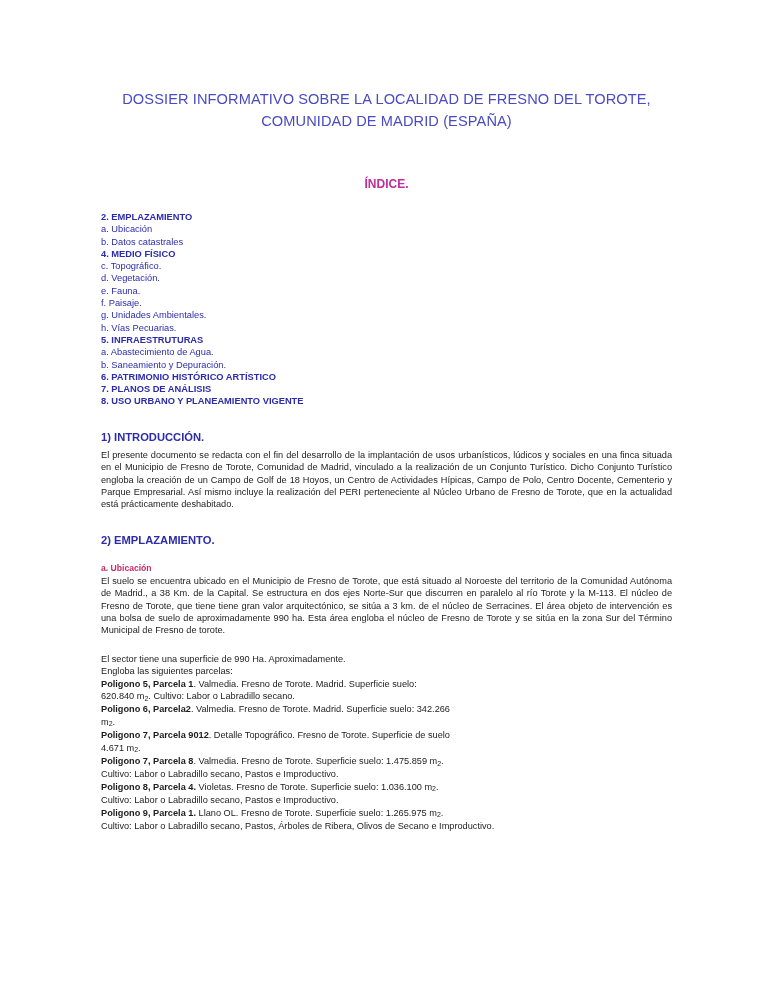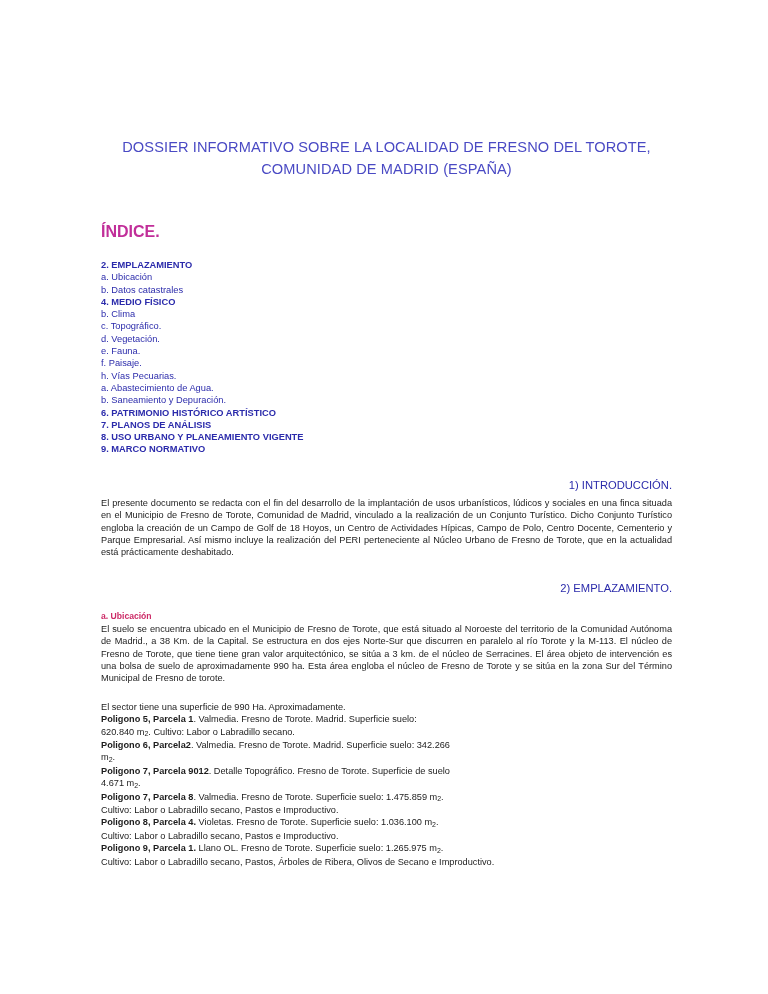--- a/index.html
+++ b/index.html
@@ -18,45 +18,45 @@
     width: 768px;
     height: 994px;
     background: #ffffff;
     overflow: hidden;
   }
   .content {
     position: absolute;
     left: 101px;
     top: 0;
     width: 571px;
-    margin-top: 48px;
   }
 
   
   .doc-title {
     margin: 0;
     padding-top: 88px;
     font-size: 14.6px;
     line-height: 22px;
     font-weight: normal;
     color: #4a4ac4;
     text-align: center;
     letter-spacing: 0.1px;
   }
 
   
   .index-block {
     margin-top: 45px;
   }
   .index-title {
-    font-size: 16px;
+    font-size: 12px;
     font-weight: bold;
     color: #c12e99;
     line-height: 14px;
     margin: 0;
+    text-align: center;
   }
   .index-list {
     margin: 20px 0 0 0;
     padding: 0;
     list-style: none;
   }
   .index-list li {
     font-size: 9.3px;
     line-height: 12.3px;
     color: #2b2bab;
@@ -68,25 +68,24 @@
   .index-list li.sub {
     font-weight: normal;
   }
 
   
   .section {
     margin-top: 22px;
   }
   .section-heading {
     font-size: 11.2px;
-    font-weight: normal;
+    font-weight: bold;
     color: #2b2bab;
     line-height: 15px;
     margin: 0 0 4px 0;
-    text-align: right;
   }
   .sub-heading {
     font-size: 8.6px;
     font-weight: bold;
     color: #cc2a66;
     line-height: 12px;
     margin: 0 0 1px 0;
   }
   .body-text {
     font-size: 9.2px;
@@ -131,51 +130,52 @@
 
     <h1 class="doc-title">DOSSIER INFORMATIVO SOBRE LA LOCALIDAD DE FRESNO DEL TOROTE, COMUNIDAD DE MADRID (ESPAÑA)</h1>
 
     <div class="index-block">
       <div class="index-title">ÍNDICE.</div>
       <ul class="index-list" id="index-list">
           <li class="main">2. EMPLAZAMIENTO</li>
           <li class="sub">a. Ubicación</li>
           <li class="sub">b. Datos catastrales</li>
           <li class="main">4. MEDIO FÍSICO</li>
-          <li class="sub">b. Clima</li>
           <li class="sub">c. Topográfico.</li>
           <li class="sub">d. Vegetación.</li>
           <li class="sub">e. Fauna.</li>
           <li class="sub">f. Paisaje.</li>
+          <li class="sub">g. Unidades Ambientales.</li>
           <li class="sub">h. Vías Pecuarias.</li>
+          <li class="main">5. INFRAESTRUTURAS</li>
           <li class="sub">a. Abastecimiento de Agua.</li>
           <li class="sub">b. Saneamiento y Depuración.</li>
           <li class="main">6. PATRIMONIO HISTÓRICO ARTÍSTICO</li>
           <li class="main">7. PLANOS DE ANÁLISIS</li>
           <li class="main">8. USO URBANO Y PLANEAMIENTO VIGENTE</li>
-          <li class="main">9. MARCO NORMATIVO</li>
         </ul>
     </div>
 
     <div class="section">
       <div class="section-heading">1) INTRODUCCIÓN.</div>
       <p class="body-text">El presente documento se redacta con el fin del desarrollo de la implantación de usos urbanísticos, lúdicos y sociales en una finca situada en el Municipio de Fresno de Torote, Comunidad de Madrid, vinculado a la realización de un Conjunto Turístico. Dicho Conjunto Turístico engloba la creación de un Campo de Golf de 18 Hoyos, un Centro de Actividades Hípicas, Campo de Polo, Centro Docente, Cementerio y Parque Empresarial. Así mismo incluye la realización del PERI perteneciente al Núcleo Urbano de Fresno de Torote, que en la actualidad está prácticamente deshabitado.</p>
     </div>
 
     <div class="section">
       <div class="section-heading">2) EMPLAZAMIENTO.</div>
 
       <div class="gap-sm"></div>
 
       <div class="sub-heading">a. Ubicación</div>
       <p class="body-text">El suelo se encuentra ubicado en el Municipio de Fresno de Torote, que está situado al Noroeste del territorio de la Comunidad Autónoma de Madrid., a 38 Km. de la Capital. Se estructura en dos ejes Norte-Sur que discurren en paralelo al río Torote y la M-113. El núcleo de Fresno de Torote, que tiene tiene gran valor arquitectónico, se sitúa a 3 km. de el núcleo de Serracines. El área objeto de intervención es una bolsa de suelo de aproximadamente 990 ha. Esta área engloba el núcleo de Fresno de Torote y se sitúa en la zona Sur del Término Municipal de Fresno de torote.</p>
 
       <div class="gap-md"></div>
 
       <div class="body-text nojustify">El sector tiene una superficie de 990 Ha. Aproximadamente.</div>
+      <div class="body-text nojustify">Engloba las siguientes parcelas:</div>
 
       <ul class="parcel-list" id="parcel-list">
           <li><b>Poligono 5, Parcela 1</b><span>. Valmedia. Fresno de Torote. Madrid. Superficie suelo:</span><br><span>620.840 m</span><sub>2</sub><span>. Cultivo: Labor o Labradillo secano.</span></li>
           <li><b>Poligono 6, Parcela2</b><span>. Valmedia. Fresno de Torote. Madrid. Superficie suelo: 342.266</span><br><span>m</span><sub>2</sub><span>.</span></li>
           <li><b>Poligono 7, Parcela 9012</b><span>. Detalle Topográfico. Fresno de Torote. Superficie de suelo</span><br><span>4.671 m</span><sub>2</sub><span>.</span></li>
           <li><b>Poligono 7, Parcela 8</b><span>. Valmedia. Fresno de Torote. Superficie suelo: 1.475.859 m</span><sub>2</sub><span>.</span></li>
           <li>Cultivo: Labor o Labradillo secano, Pastos e Improductivo.</li>
           <li><b>Poligono 8, Parcela 4.</b><span> Violetas. Fresno de Torote. Superficie suelo: 1.036.100 m</span><sub>2</sub><span>.</span></li>
           <li>Cultivo: Labor o Labradillo secano, Pastos e Improductivo.</li>
           <li><b>Poligono 9, Parcela 1.</b><span> Llano OL. Fresno de Torote. Superficie suelo: 1.265.975 m</span><sub>2</sub><span>.</span></li>

